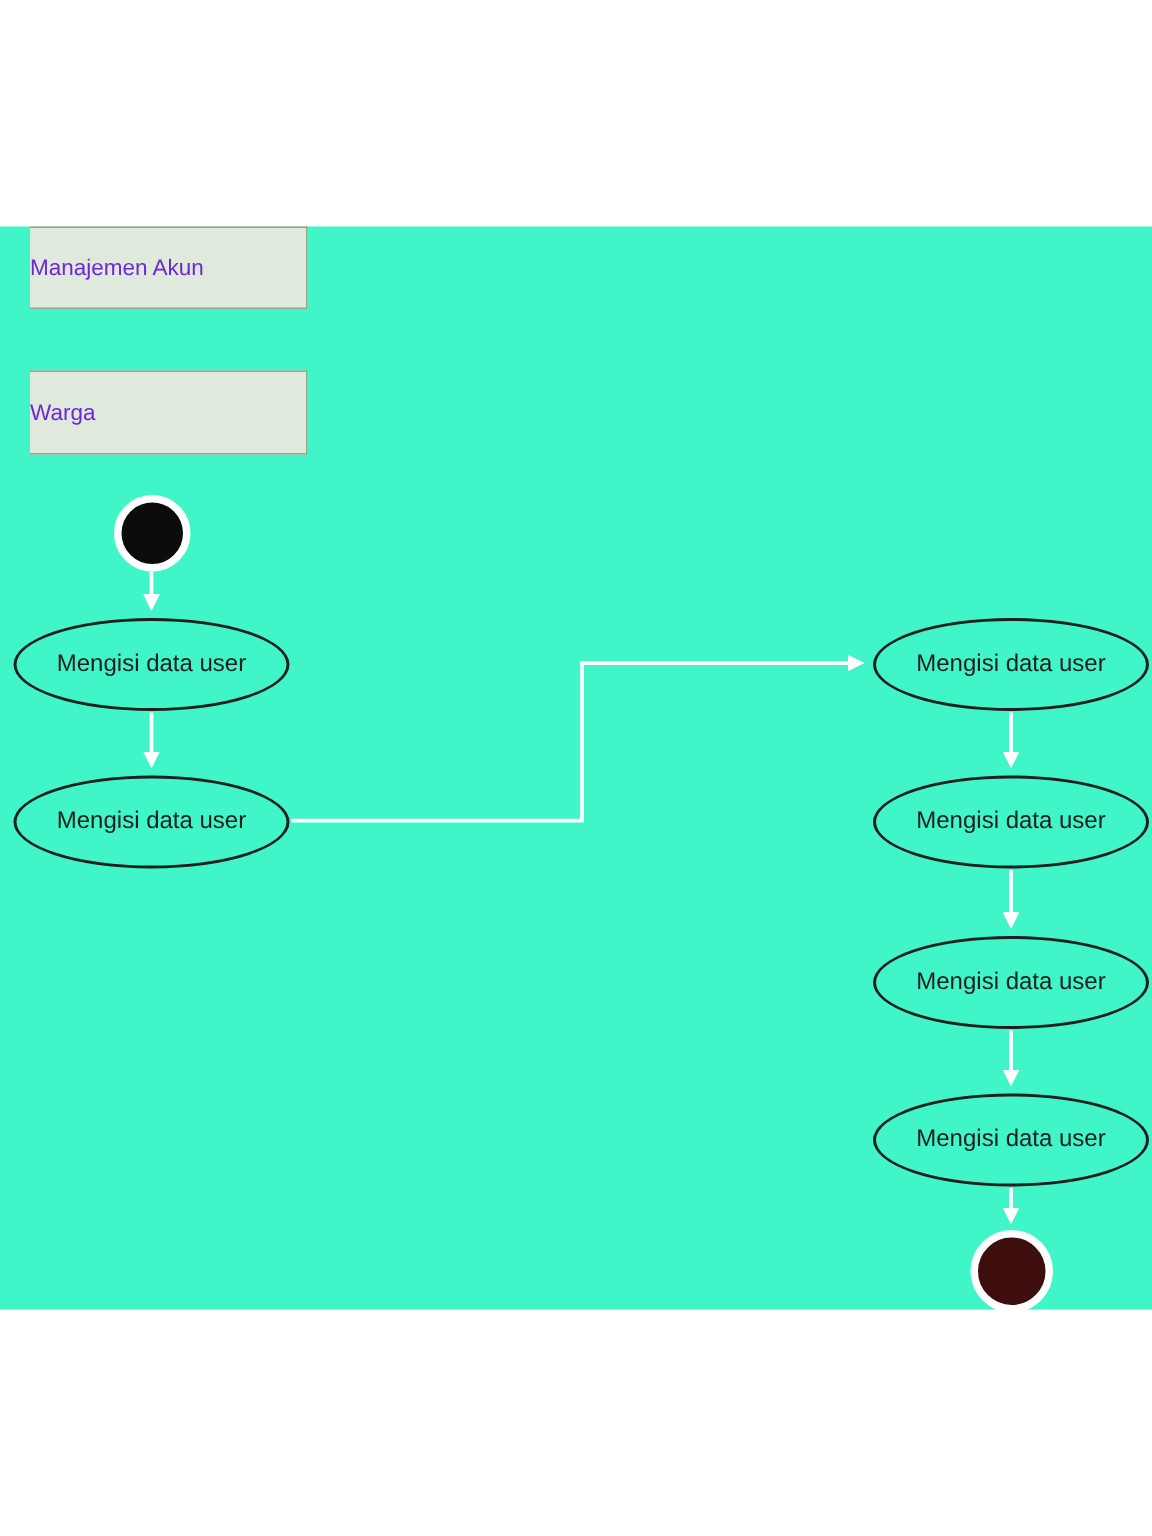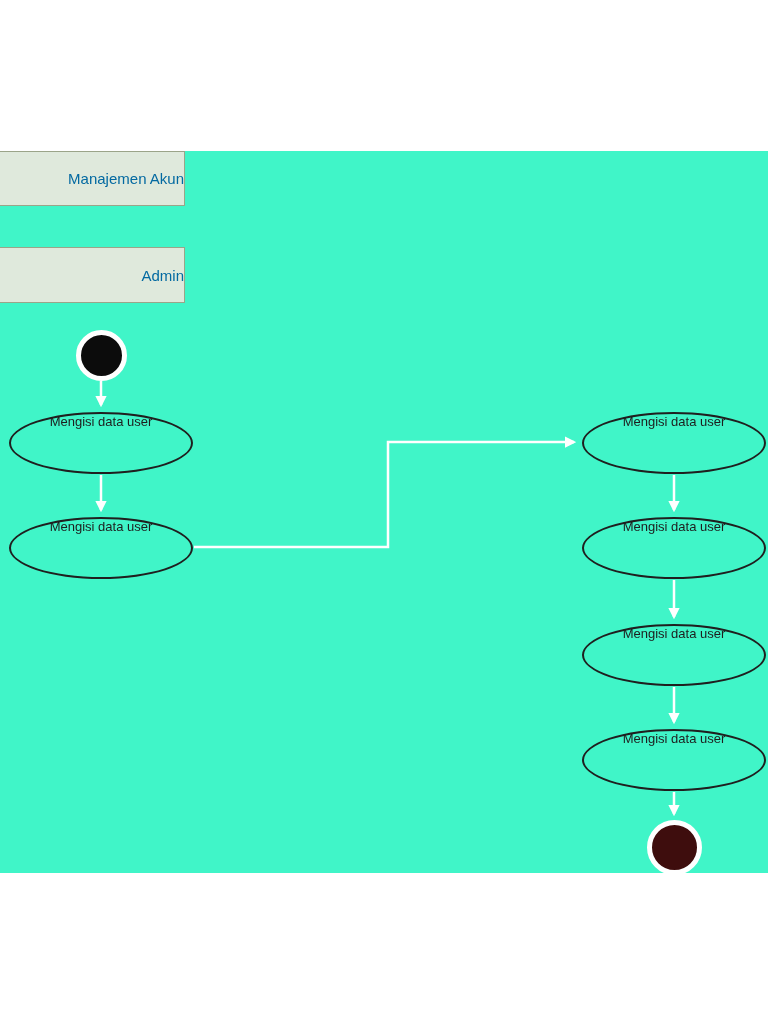--- a/index.html
+++ b/index.html
@@ -22,40 +22,41 @@
     width: 768px;
     height: 722px;
     background: var(--background, #40F5C8);
   }
   .label-box {
     position: absolute;
     background: var(--box-fill, #DFE9DC);
     border: 1px solid var(--box-border, #9BA489);
     display: flex;
     align-items: center;
-    justify-content: flex-end;
+    justify-content: flex-start;
     font-size: 15px;
-    color: #0369a1;
+    color: #6d28d9;
     box-sizing: border-box;
+    margin-left: 20px;
   }
   .title-box  { left: 0;     top: 151px; width: 185px; height: 55px; border-left: none; }
   .warga-box  { left: 0;     top: 247px; width: 185px; height: 56px; border-left: none; }
   .admin-box  { left: 582px; top: 224px; width: 182px; height: 58px; }
 
   .oval {
     position: absolute;
     width: 184px;
     height: 62px;
     border: 2px solid var(--oval-stroke, #1F1F1F);
     border-radius: 50%;
     background: transparent;
     display: flex;
-    align-items: flex-start;
+    align-items: center;
     justify-content: center;
-    font-size: 13px;
+    font-size: 16px;
     color: #1e1e1e;
     box-sizing: border-box;
   }
   .oval-w1 { left: 9px;   top: 412px; }
   .oval-w2 { left: 9px;   top: 517px; }
   .oval-a1 { left: 582px; top: 412px; }
   .oval-a2 { left: 582px; top: 517px; }
   .oval-a3 { left: 582px; top: 624px; }
   .oval-a4 { left: 582px; top: 729px; }
 
@@ -110,21 +111,21 @@
       <path d="M674 687 L674 722" marker-end="url(#arrow)"></path>
       <path d="M674 792 L674 814" marker-end="url(#arrow)"></path>
     </g>
   </svg>
 
   <div class="label-box title-box">
     <span>Manajemen Akun</span>
   </div>
 
   <div class="label-box warga-box">
-    <span>Admin</span>
+    <span>Warga</span>
   </div>
 
 
   <div class="start-node"></div>
 
   <div class="oval oval-w1">
     <span>Mengisi data user</span>
   </div>
   <div class="oval oval-w2">
     <span>Mengisi data user</span>

